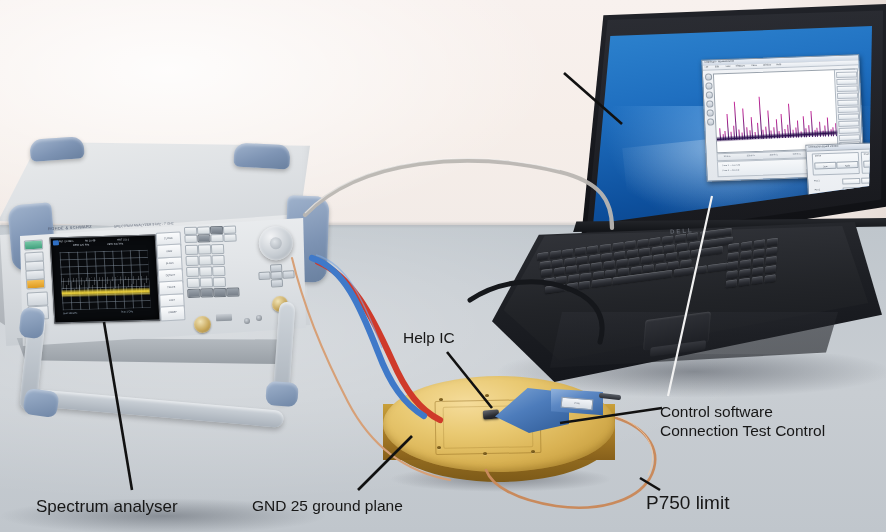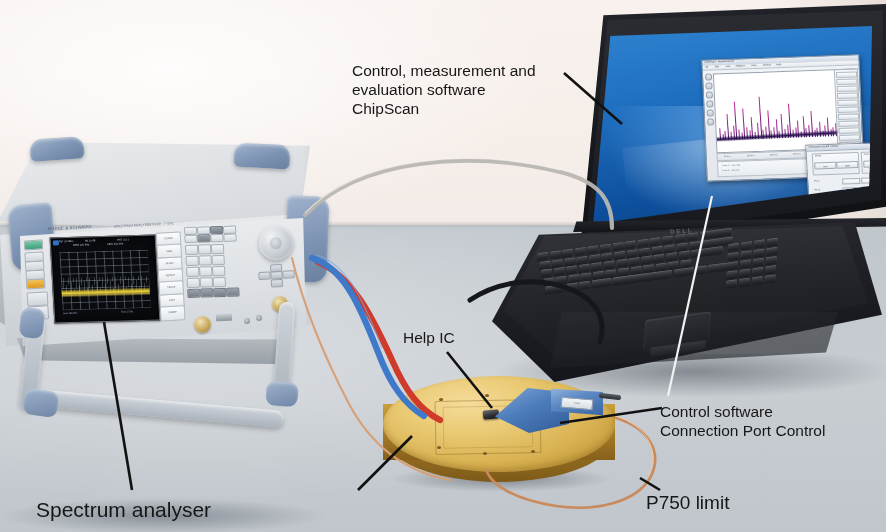--- a/index.html
+++ b/index.html
@@ -258,21 +258,21 @@
       background:linear-gradient(180deg,#f3f5f8,#d7dde4);border:.4px solid #9aa3ae;
       transform:rotate(5deg);font-size:2.4px;color:#45505e;display:flex;align-items:center;justify-content:center;}
   .probe-conn{position:absolute;left:216px;top:24px;width:22px;height:5px;border-radius:2px;
       background:linear-gradient(180deg,#5b6068,#2b2e34);transform:rotate(6deg);}
   #cables{position:absolute;left:0;top:0;width:886px;height:532px;pointer-events:none;}
 
   
   .lbl{position:absolute;color:#171717;line-height:1.22;white-space:pre;}
   #lbl-chipscan{left:352px;top:62px;font-size:15.5px;}
   #lbl-cbc{left:660px;top:403px;font-size:15.5px;}
-  #lbl-spectrum{left:36px;top:497px;font-size:21px;}
+  #lbl-spectrum{left:36px;top:497px;font-size:17px;}
   #lbl-gnd{left:252px;top:497px;font-size:15.5px;}
   #lbl-testic{left:403px;top:329px;font-size:15.5px;}
   #lbl-p750{left:646px;top:491px;font-size:19px;}
   #leaders{position:absolute;left:0;top:0;width:886px;height:532px;pointer-events:none;}
 </style>
 </head>
 <body>
 
 <div id="stage">
 
@@ -684,22 +684,20 @@
   <svg id="leaders" viewBox="0 0 886 532">
     <line x1="564" y1="73" x2="622" y2="124" stroke="#111111" stroke-width="2.6"></line>
     <line x1="447" y1="352" x2="492" y2="408" stroke="#111111" stroke-width="2.6"></line>
     <line x1="712" y1="196" x2="668" y2="396" stroke="#f2f2f2" stroke-width="2.2"></line>
     <line x1="560" y1="423" x2="662" y2="408" stroke="#111111" stroke-width="2.6"></line>
     <line x1="104" y1="322" x2="132" y2="490" stroke="#111111" stroke-width="2.6"></line>
     <line x1="412" y1="436" x2="358" y2="490" stroke="#111111" stroke-width="2.6"></line>
     <line x1="640" y1="478" x2="660" y2="490" stroke="#111111" stroke-width="2.6"></line>
   </svg>
 
-  <div class="lbl" id="lbl-chipscan">Control, measurement and
-evaluation software
-ChipScan</div>
   <div class="lbl" id="lbl-testic">Help IC</div>
   <div class="lbl" id="lbl-cbc">Control software
-Connection Port Control</div>
+Connection Test Control</div>
   <div class="lbl" id="lbl-spectrum">Spectrum analyser</div>
+  <div class="lbl" id="lbl-gnd">GND 25 ground plane</div>
   <div class="lbl" id="lbl-p750">P750 limit</div>
 
 </div>
 
 </body></html>

